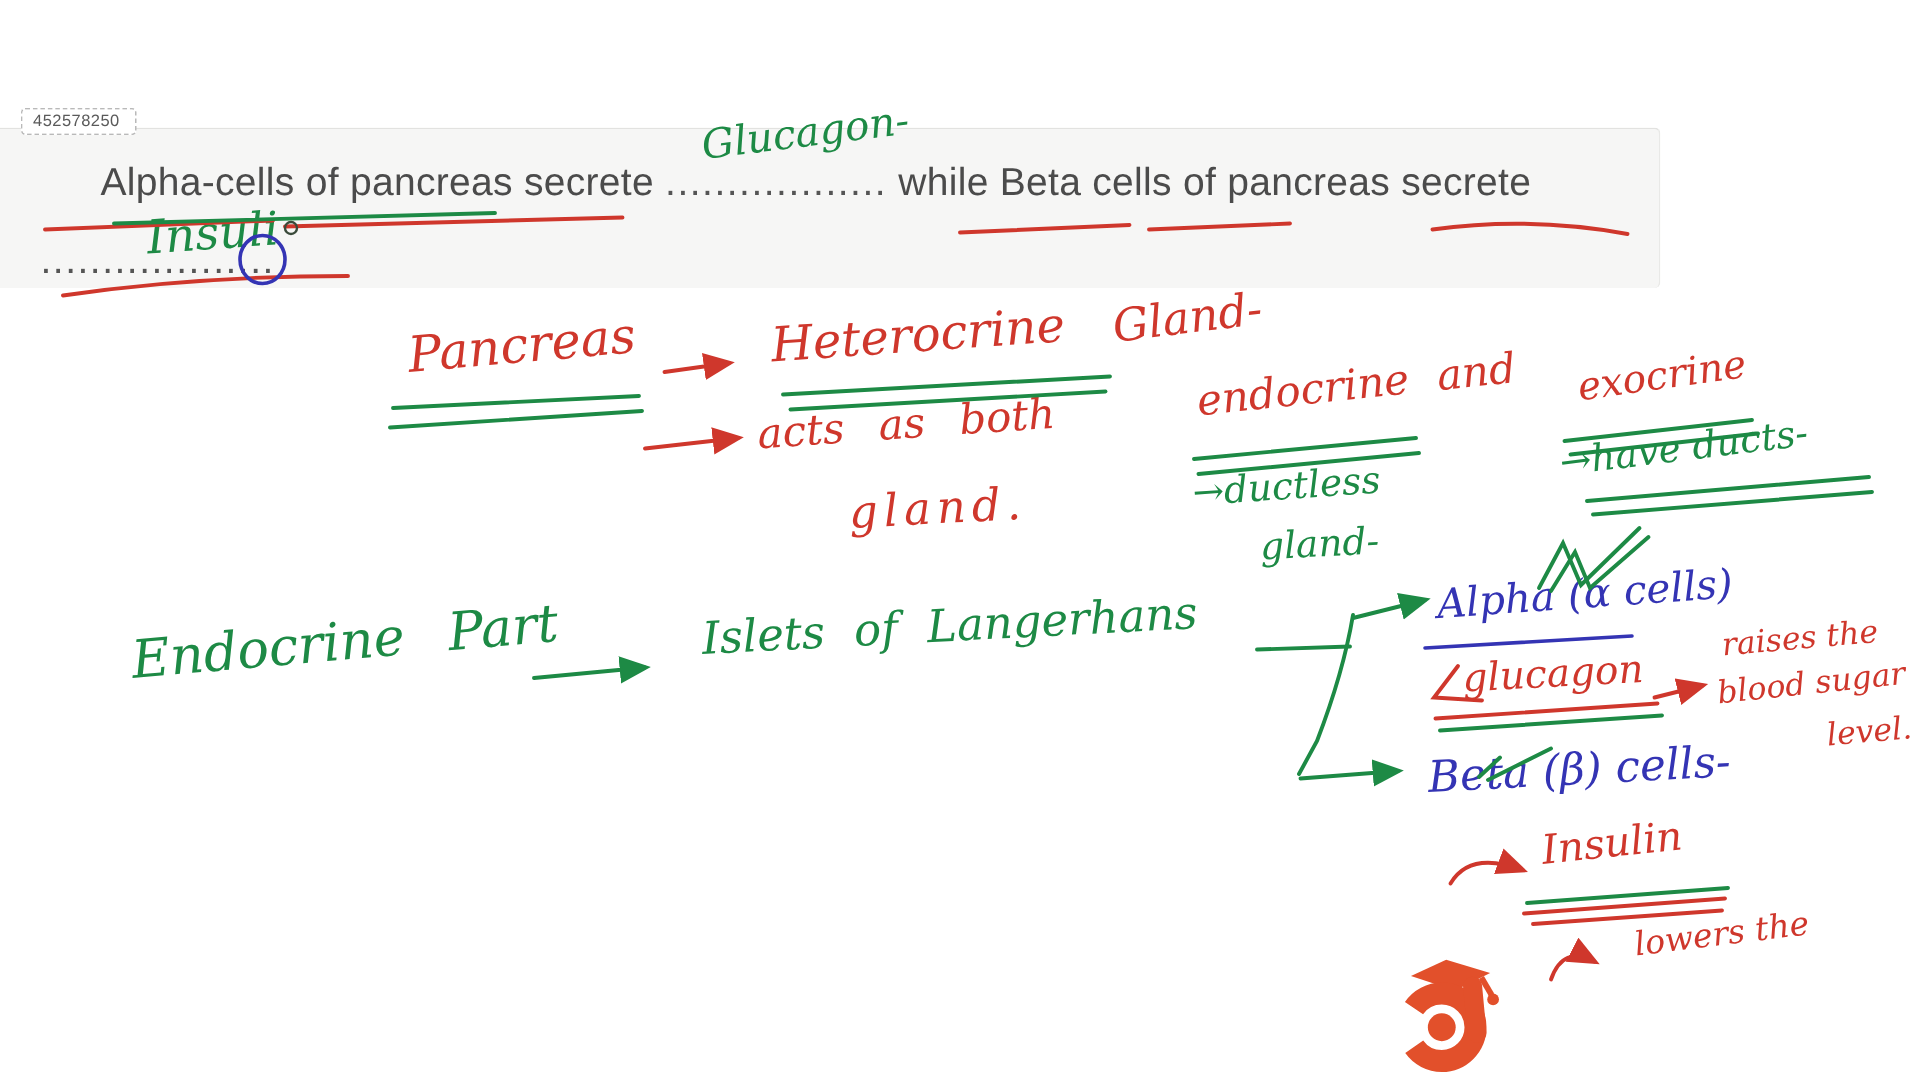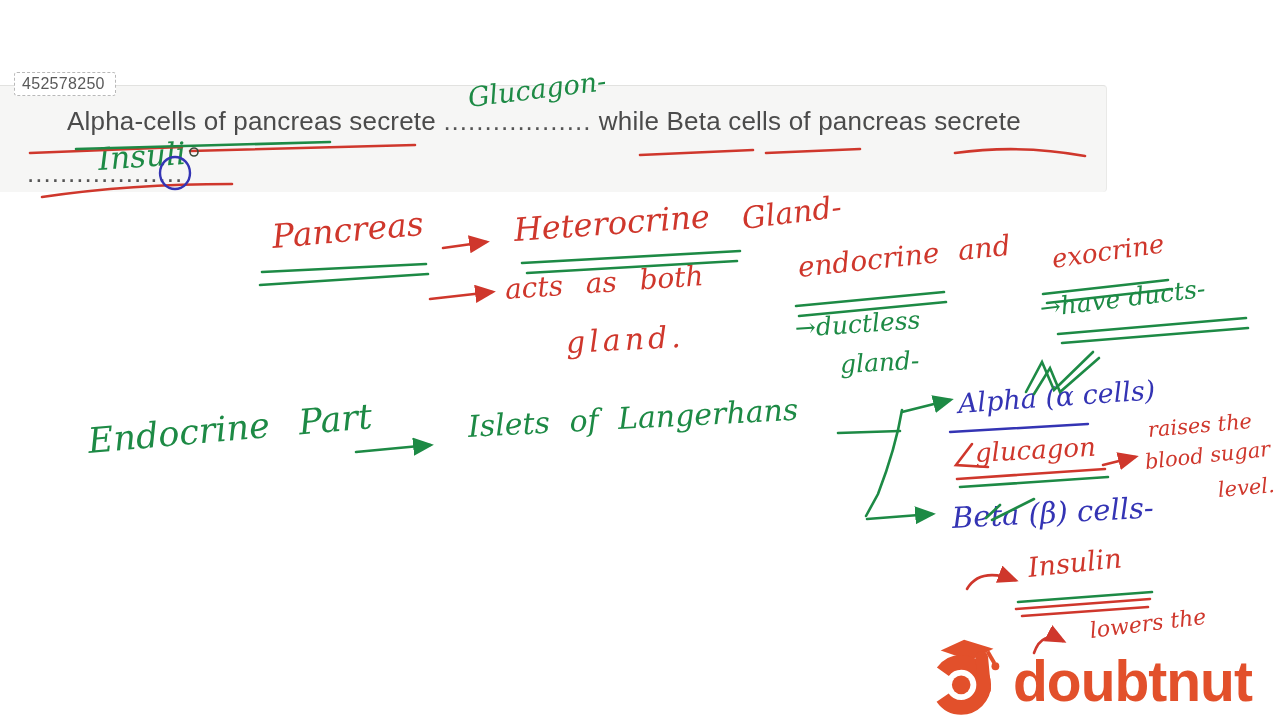--- a/index.html
+++ b/index.html
@@ -9,21 +9,21 @@
   }
   
   .qbox{
     position:absolute;left:0;top:85px;width:1106px;height:106px;
     background:#f6f6f5;border-top:1px solid #e2e2e0;border-right:1px solid #e9e9e7;
     border-radius:0 4px 4px 0;
   }
   .idbadge{
     position:absolute;left:14px;top:72px;z-index:5;
     background:#ffffff;border:1px dashed #b9b9b9;border-radius:3px;
-    font-size:16px;color:#5a5a5a;padding:2px 10px 2px 7px;letter-spacing:.3px;
+    font-size:11px;color:#5a5a5a;padding:2px 10px 2px 7px;letter-spacing:.3px;
   }
   .qline1{
     position:absolute;left:27px;top:106px;width:1070px;
     font-size:26px;color:#4b4b4b;letter-spacing:.2px;white-space:nowrap;margin-left:40px;
   }
   .qline2{
     position:absolute;left:27px;top:158px;
     font-size:26px;color:#4b4b4b;white-space:nowrap;
   }
   .dots{color:#555;letter-spacing:1px;}
@@ -152,14 +152,13 @@
     <polygon points="40,6 70,15 46,27 16,17" fill="#e2502b"></polygon>
     <path d="M64,18 L71,30" stroke="#e2502b" stroke-width="4" fill="none"></path>
     <circle cx="72" cy="33" r="4" fill="#e2502b"></circle>
 
     <circle cx="37" cy="52" r="23" fill="none" stroke="#e2502b" stroke-width="15" stroke-dasharray="118 28" stroke-dashoffset="-86"></circle>
 
     <circle cx="37" cy="52" r="9.5" fill="#e2502b"></circle>
 
     <path d="M58,24 L61,56" stroke="#e2502b" stroke-width="13" stroke-linecap="round" fill="none"></path>
   </svg>
-  <div class="logo-text">doubtnut</div>
 </div>
 
 </body></html>

